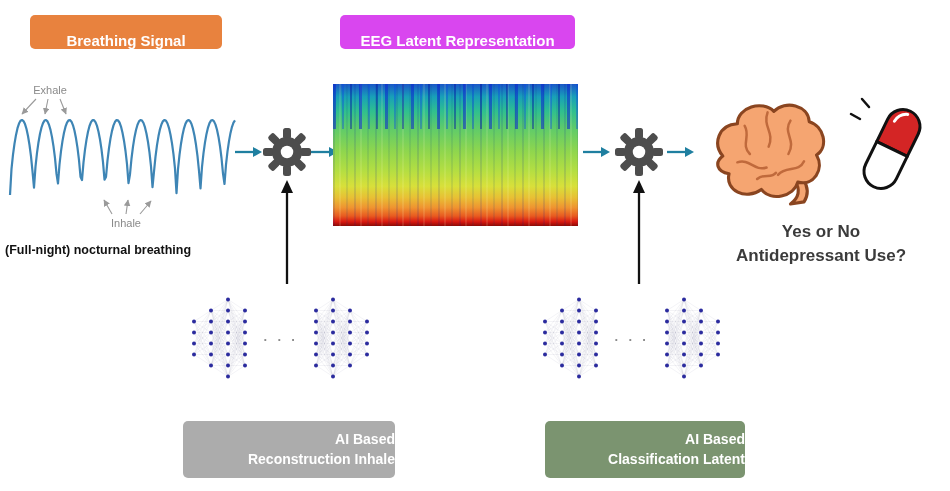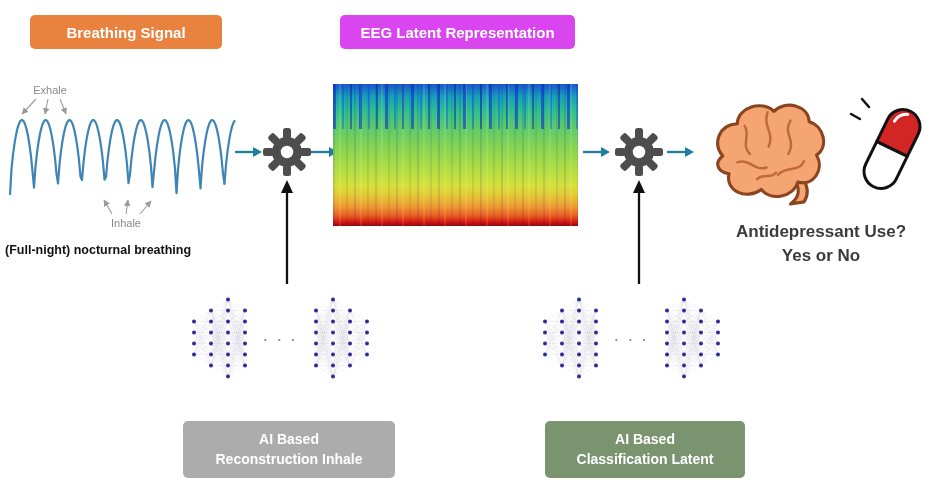--- a/index.html
+++ b/index.html
@@ -1,20 +1,20 @@
 <!DOCTYPE html>
 <html><head>
 <meta charset="utf-8">
 <style>
   *{margin:0;padding:0;box-sizing:border-box}
   html,body{background:#ffffff}
   body{font-family:"Liberation Sans",sans-serif}
   .canvas{position:relative;width:950px;height:491px;background:#ffffff;overflow:hidden}
 
-  .badge{position:absolute;display:flex;align-items:center;justify-content:center;
+  .badge{position:absolute;display:flex;align-items:flex-end;justify-content:center;
          color:#fff;font-weight:700;text-align:center}
   .badge.top{font-size:15px;height:34px;border-radius:5px}
   #badge-breathing{left:30px;top:15px;width:192px;background:#E8823E}
   #badge-eeg{left:340px;top:15px;width:235px;background:#d946ef}
   .badge.bottom{flex-direction:column;font-size:14px;line-height:1.4;height:57px;border-radius:5px}
   #badge-recon{left:183px;top:421px;width:212px;background:#ACACAC}
   #badge-class{left:545px;top:421px;width:200px;background:#7B9470}
 
   #waveform{position:absolute;left:8px;top:80px;width:230px;height:160px}
   #wave-caption{position:absolute;left:5px;top:243px;width:238px;text-align:left;
@@ -160,22 +160,22 @@
       <line x1="9" y1="23" x2="18" y2="28"></line>
     </g>
     <g transform="rotate(26 50 58)">
       <path d="M33,58 L33,33 A17,17 0 0 1 67,33 L67,58 Z" fill="#D42525" stroke="#111" stroke-width="3" stroke-linejoin="round"></path>
       <path d="M33,58 L67,58 L67,83 A17,17 0 0 1 33,83 Z" fill="#FFFFFF" stroke="#111" stroke-width="3" stroke-linejoin="round"></path>
       <path d="M40,32 Q41,23 49,20" fill="none" stroke="#fff" stroke-width="3" stroke-linecap="round"></path>
     </g>
   </svg>
 
   <div id="question">
+    <div>Yes or No</div>
     <div>Antidepressant Use?</div>
-    <div>Yes or No</div>
   </div>
 
   <svg class="upArrow" id="up1" viewBox="0 0 20 106">
     <line x1="10" y1="104" x2="10" y2="10" stroke="#111" stroke-width="2.3"></line>
     <path d="M10,0 L4,13 L16,13 Z" fill="#111"></path>
   </svg>
   <svg class="upArrow" id="up2" viewBox="0 0 20 106">
     <line x1="10" y1="104" x2="10" y2="10" stroke="#111" stroke-width="2.3"></line>
     <path d="M10,0 L4,13 L16,13 Z" fill="#111"></path>
   </svg>

